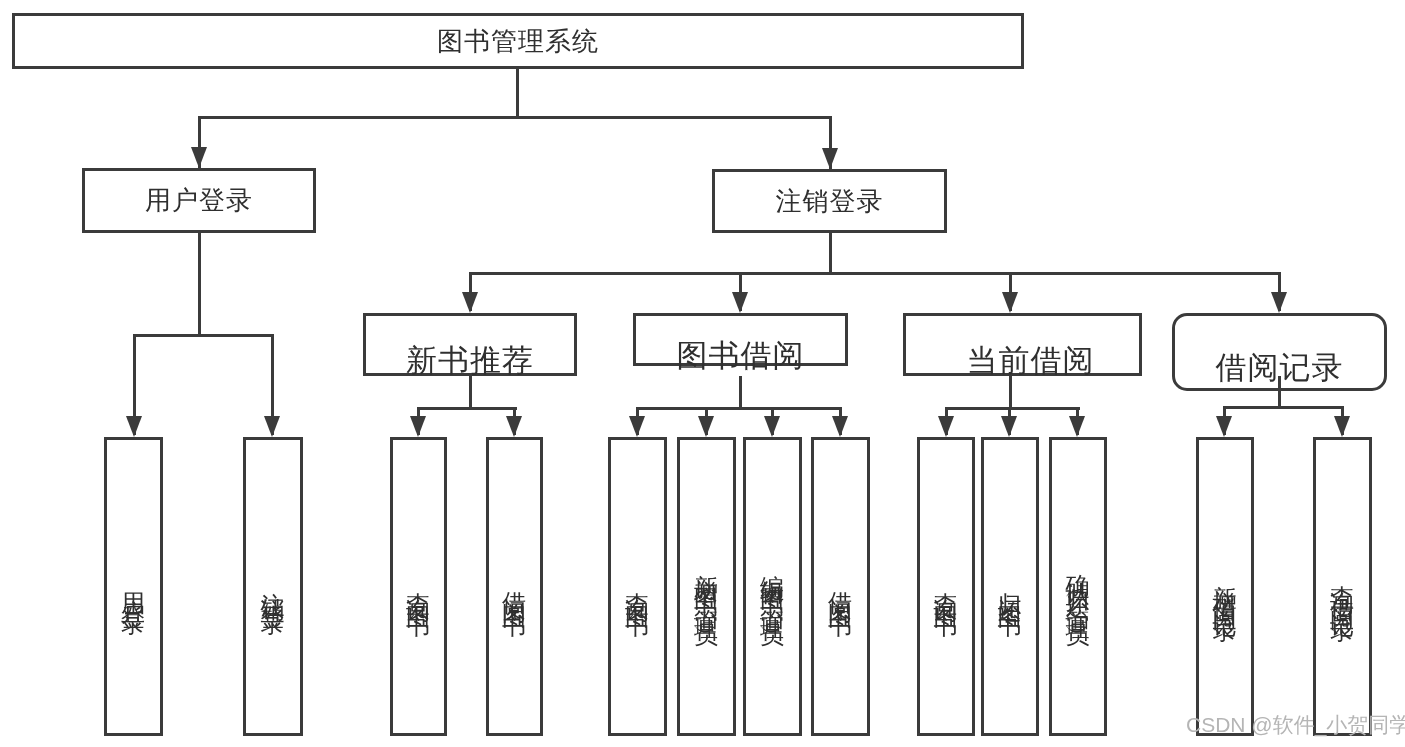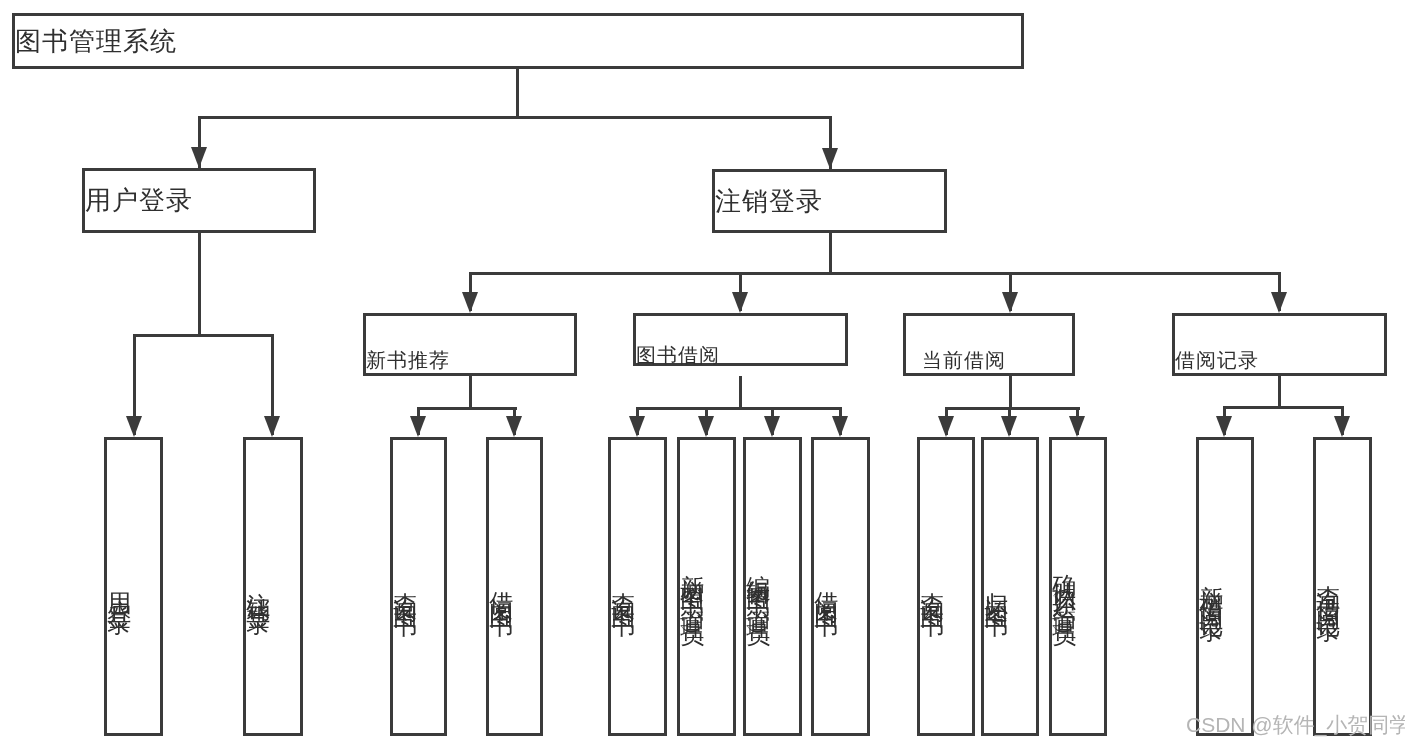--- a/index.html
+++ b/index.html
@@ -2,24 +2,24 @@
 <html><head>
 <meta charset="utf-8">
 <style>
   html,body { margin:0; padding:0; background:#ffffff; }
   #canvas {
     position:relative; width:1405px; height:747px; background:#ffffff;
     font-family:"Liberation Sans","DejaVu Sans",sans-serif; overflow:hidden;
   }
   .box {
     position:absolute; box-sizing:border-box; background:#ffffff;
-    border:3px solid #3b3b3b; display:flex; align-items:center; justify-content:flex-start;
+    border:3px solid #3b3b3b; display:flex; align-items:center; justify-content:center;
   }
   .hlabel { font-size:26px; color:#2f2f2f; letter-spacing:1px; white-space:nowrap; }
-  .hlabel.s { font-size:20px;margin-top:32px; }
+  .hlabel.s { font-size:31px;margin-top:32px; }
   .vlabel {
     writing-mode:vertical-rl; text-orientation:mixed;
     font-size:24px; line-height:1.05; letter-spacing:7px; color:#2f2f2f;
   }
   .line { position:absolute; background:#3b3b3b; }
   .arw {
     position:absolute; width:0; height:0;
     border-left:8px solid transparent; border-right:8px solid transparent;
     border-top:21px solid #3b3b3b;
   }
@@ -68,24 +68,24 @@
   <div class="arw" style="left:1002px; top:292px;"></div>
   <div class="line" style="left:1278px; top:273px; width:3px; height:38px;"></div>
   <div class="arw" style="left:1271px; top:292px;"></div>
 
   <div class="box" style="left:363px; top:313px; width:214px; height:63px;">
     <span class="hlabel s">新书推荐</span>
   </div>
   <div class="box" style="left:633px; top:313px; width:215px; height:53px;">
     <span class="hlabel s">图书借阅</span>
   </div>
-  <div class="box" style="left:903px; top:313px; width:172px; height:63px;padding-left:16px;">
+  <div class="box" style="left:903px; top:313px; width:239px; height:63px;padding-left:16px;">
     <span class="hlabel s">当前借阅</span>
   </div>
-  <div class="box" style="left:1172px; top:313px; width:215px; height:63px;">
+  <div class="box" style="left:1172px; top:313px; width:215px; height:78px;border-radius:15px;">
     <span class="hlabel s">借阅记录</span>
   </div>
 
   <div class="line" style="left:469px; top:376px; width:3px; height:31px;"></div>
   <div class="line" style="left:417px; top:407px; width:100px; height:3px;"></div>
   <div class="line" style="left:417px; top:408px; width:3px; height:27px;"></div>
   <div class="arw" style="left:410px; top:416px;"></div>
   <div class="line" style="left:513px; top:408px; width:3px; height:27px;"></div>
   <div class="arw" style="left:506px; top:416px;"></div>
 

